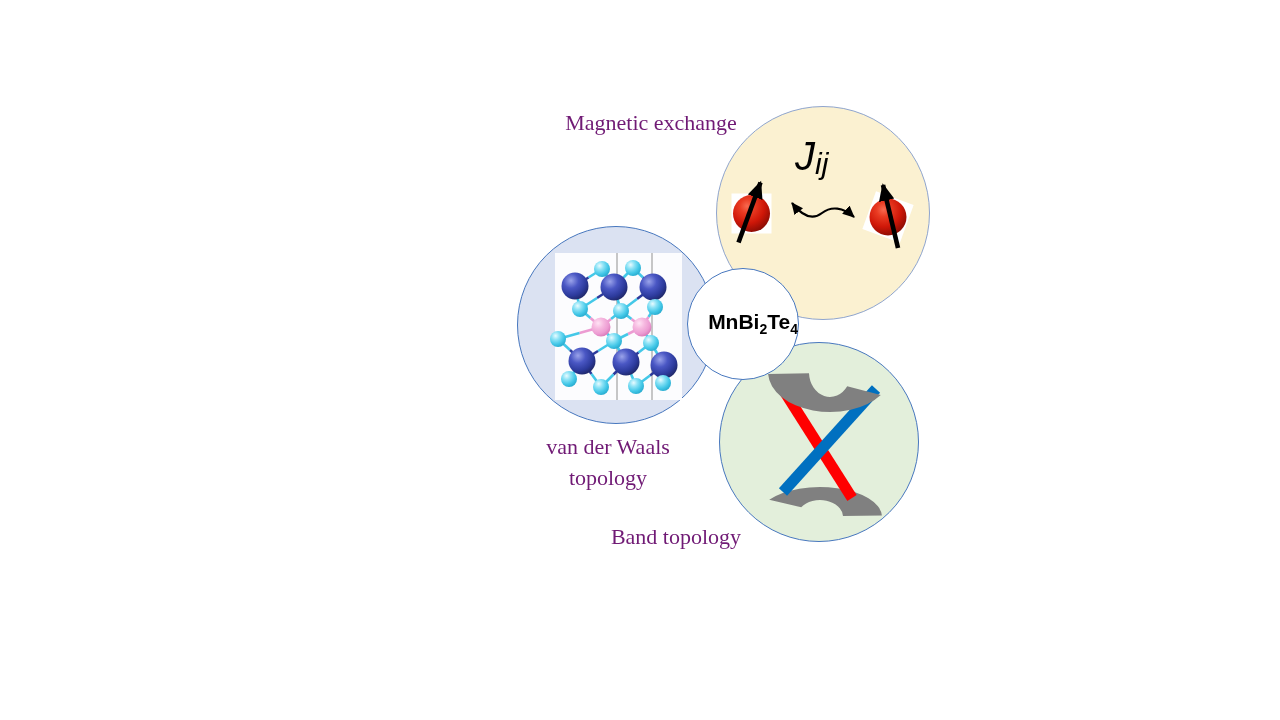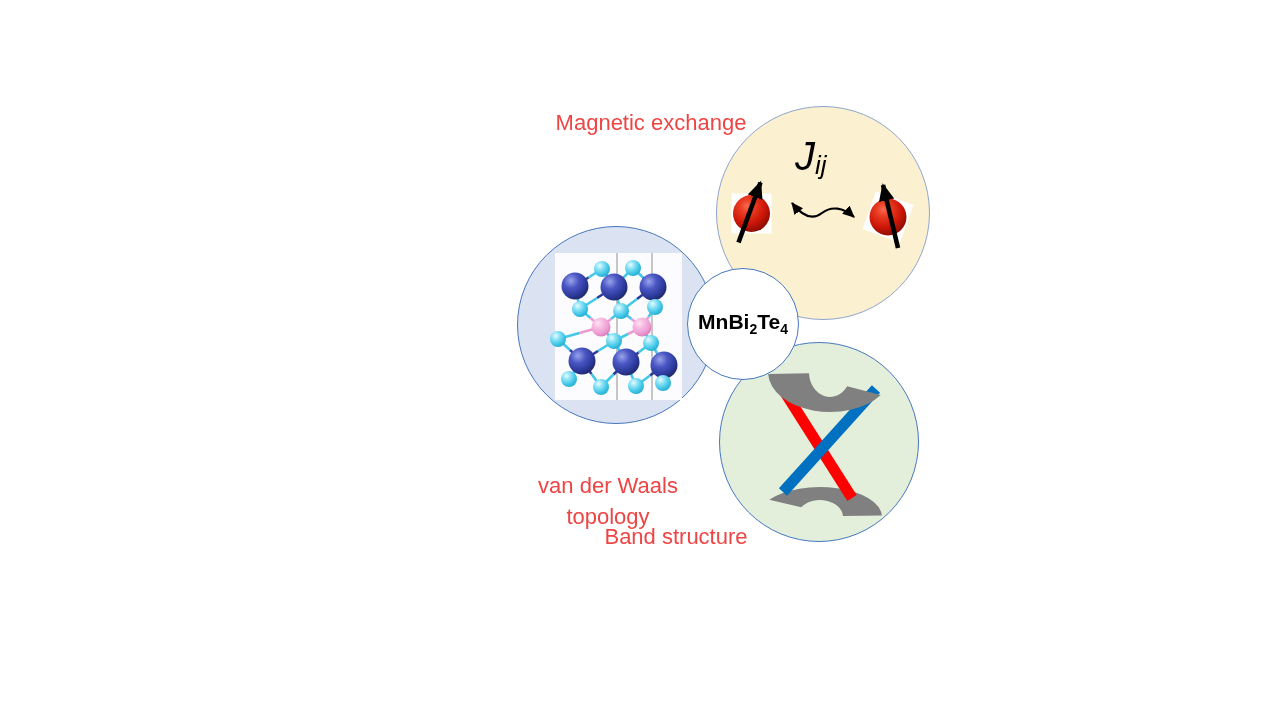--- a/index.html
+++ b/index.html
@@ -11,28 +11,28 @@
   #exchange-circle{left:716px;top:106px;width:214px;height:214px;}
   #layered-circle{left:517px;top:226px;width:198px;height:198px;}
   #topology-circle{left:719px;top:342px;width:200px;height:200px;}
   #center-circle{
     left:687px;top:268px;width:112px;height:112px;background:#fff;z-index:3;
     display:flex;align-items:center;justify-content:center;
   }
   #art{position:absolute;left:0;top:0;z-index:2;}
   .lbl{
     position:absolute;z-index:4;font-size:22px;line-height:26px;text-align:center;
-    white-space:nowrap;color:#ef4444;
+    white-space:nowrap;color:#701a75;font-family:Liberation Serif, serif;
   }
-  #vdw-label{white-space:normal;line-height:31px;margin-top:39px;}
+  #vdw-label{white-space:normal;line-height:31px;}
   .formula{font-weight:bold;font-size:21px;white-space:nowrap;}
   .formula sub{font-size:14px;font-weight:bold;}
   #jij-label{position:absolute;left:795px;top:134px;z-index:4;font-style:italic;}
   #jij-label .j{font-size:40px;font-style:italic;}
-  #jij-label sub{font-size:26px;}
+  #jij-label sub{font-size:30px;}
 </style>
 </head>
 <body>
 
 <div id="canvas">
 
   <div class="circle" id="exchange-circle" style="background-color: rgb(251, 241, 209); border-color: rgb(143, 165, 206);"></div>
   <div class="circle" id="layered-circle" style="background-color: rgb(219, 226, 242); border-color: rgb(71, 119, 190);"></div>
   <div class="circle" id="topology-circle" style="background-color: rgb(227, 239, 219); border-color: rgb(71, 119, 190);"></div>
 
@@ -169,22 +169,22 @@
     <path d="M 792 203 C 803 217 813 220 822 213 C 831 206 843 207 854 217" fill="none" stroke="#000" stroke-width="2.2" marker-start="url(#ahSmall)" marker-end="url(#ahSmall)"></path>
 
     <g>
       <path d="M 881.9 515.4 A 62 30 0 0 0 769.2 499.8 L 801.2 507.2 A 23 17 0 0 1 843 516.1 Z" fill="#808080"></path>
       <line x1="779" y1="383" x2="852" y2="498" stroke-width="11" stroke="#FF0000"></line>
       <line x1="876" y1="389" x2="783" y2="492" stroke-width="11" stroke="#0070C0"></line>
       <path d="M 768.1 374.1 A 62 40 0 0 0 880.8 394.9 L 847.2 386.3 A 21 25 0 0 1 809 373.3 Z" fill="#808080"></path>
     </g>
   </svg>
 
-  <div class="circle" id="center-circle" style="border-color: rgb(71, 119, 190);">
+  <div class="circle" id="center-circle" style="border-color: rgb(71, 119, 190); justify-content: flex-end;">
     <div class="formula"><span>MnBi</span><sub>2</sub><span>Te</span><sub>4</sub></div>
   </div>
 
   <div class="lbl" style="left:540px;top:110px;width:222px">Magnetic exchange</div>
   <div class="lbl" id="vdw-label" style="left:497px;top:431px;width:222px"><span>van der Waals</span><br><span>topology</span></div>
-  <div class="lbl" style="left:565px;top:524px;width:222px">Band structure</div>
+  <div class="lbl" style="left:565px;top:524px;width:222px">Band topology</div>
   <div id="jij-label"><span class="j">J</span><sub>ij</sub></div>
 
 </div>
 
 </body></html>

